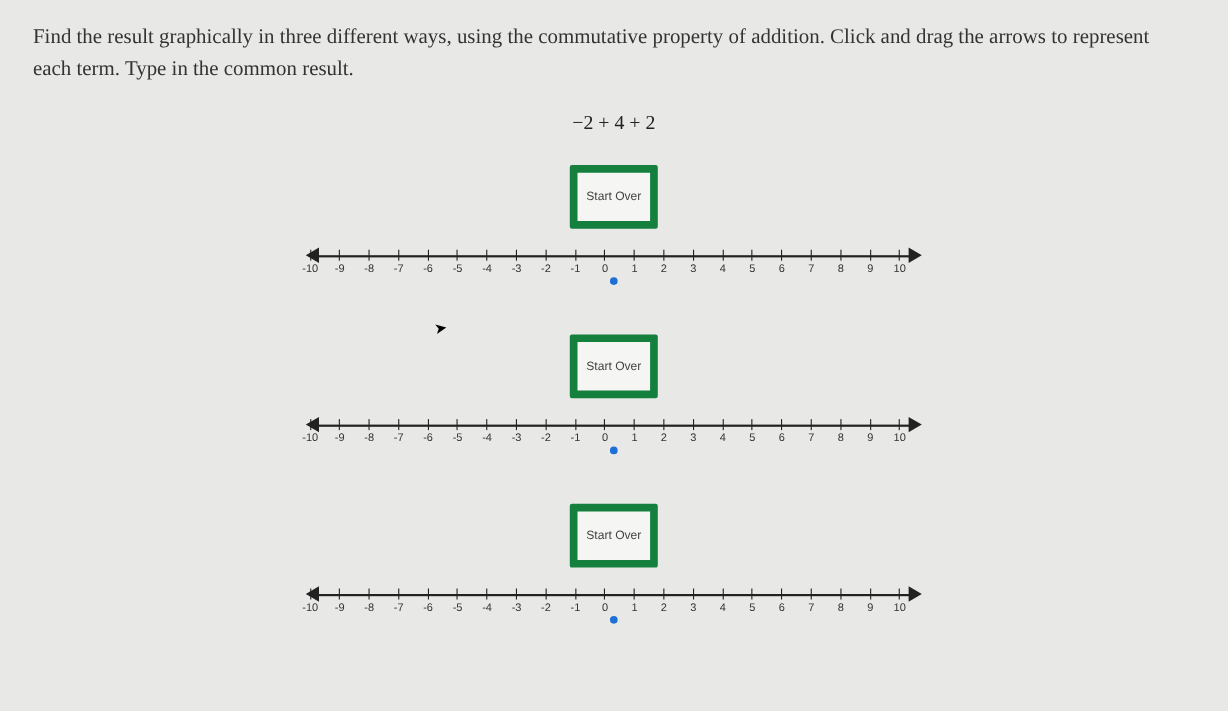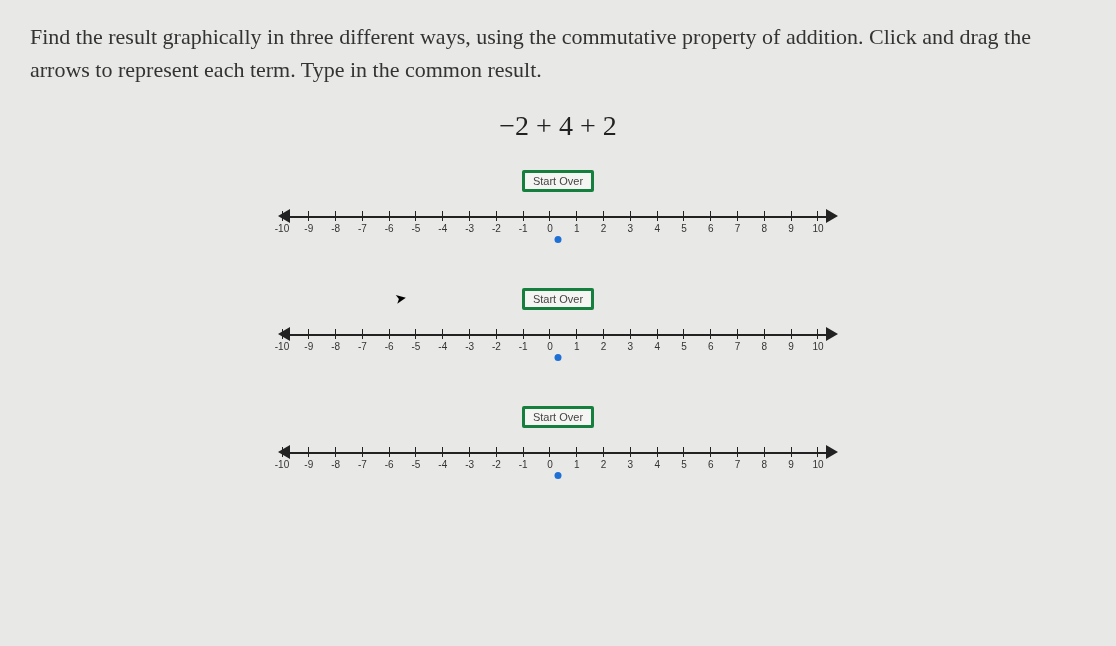--- a/index.html
+++ b/index.html
@@ -6,49 +6,49 @@
     body {
       font-family: Georgia, 'Times New Roman', serif;
       background: #e8e8e6;
       width: 1116px;
       height: 646px;
       padding: 20px 30px;
       color: #2a2a2a;
       position: relative;
     }
     .instructions {
-      font-size: 22px;
+      font-size: 19px;
       line-height: 1.5;
       color: #333;
       margin-bottom: 24px;
       max-width: 1050px;
     }
     .expression {
       text-align: center;
-      font-size: 28px;
+      font-size: 18px;
       font-family: 'Times New Roman', serif;
       margin-bottom: 28px;
       color: #222;
     }
     .numberlines-wrap {
       display: flex;
       flex-direction: column;
       align-items: center;
       gap: 40px;
     }
     .nl-group {
       display: flex;
       flex-direction: column;
       align-items: center;
       gap: 14px;
     }
     .start-over {
-      border: 3px solid #15803d;
+      border: 7px solid #15803d;
       background: #f5f5f3;
-      padding: 2px 8px;
+      padding: 16px 8px;
       font-family: Arial, sans-serif;
       font-size: 11px;
       color: #444;
       border-radius: 2px;
       cursor: pointer;
     }
     .numberline {
       position: relative;
       width: 560px;
       height: 42px;

